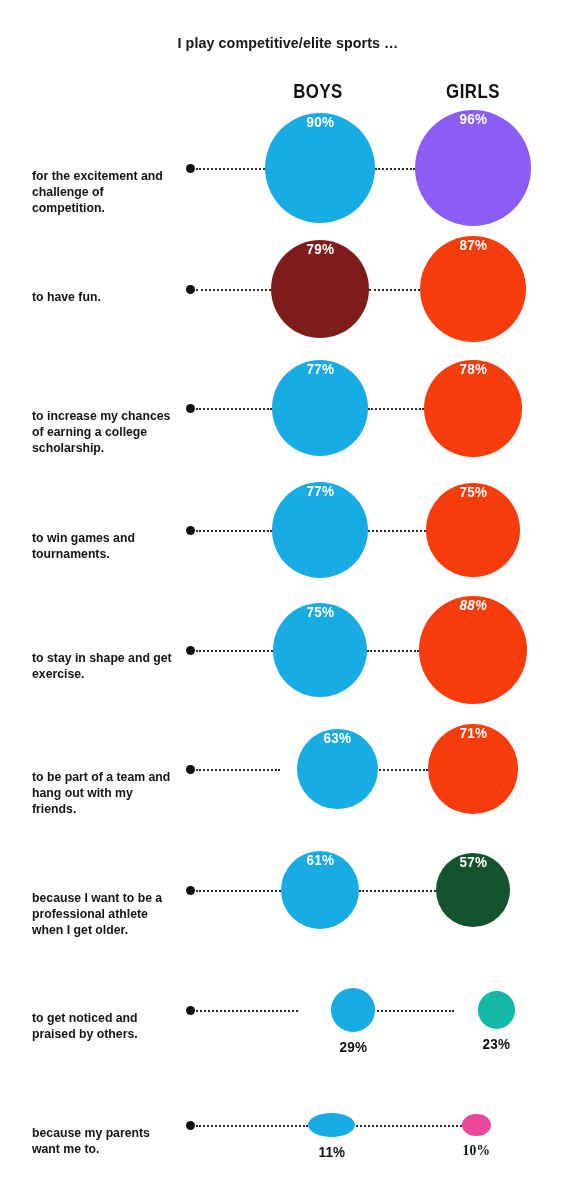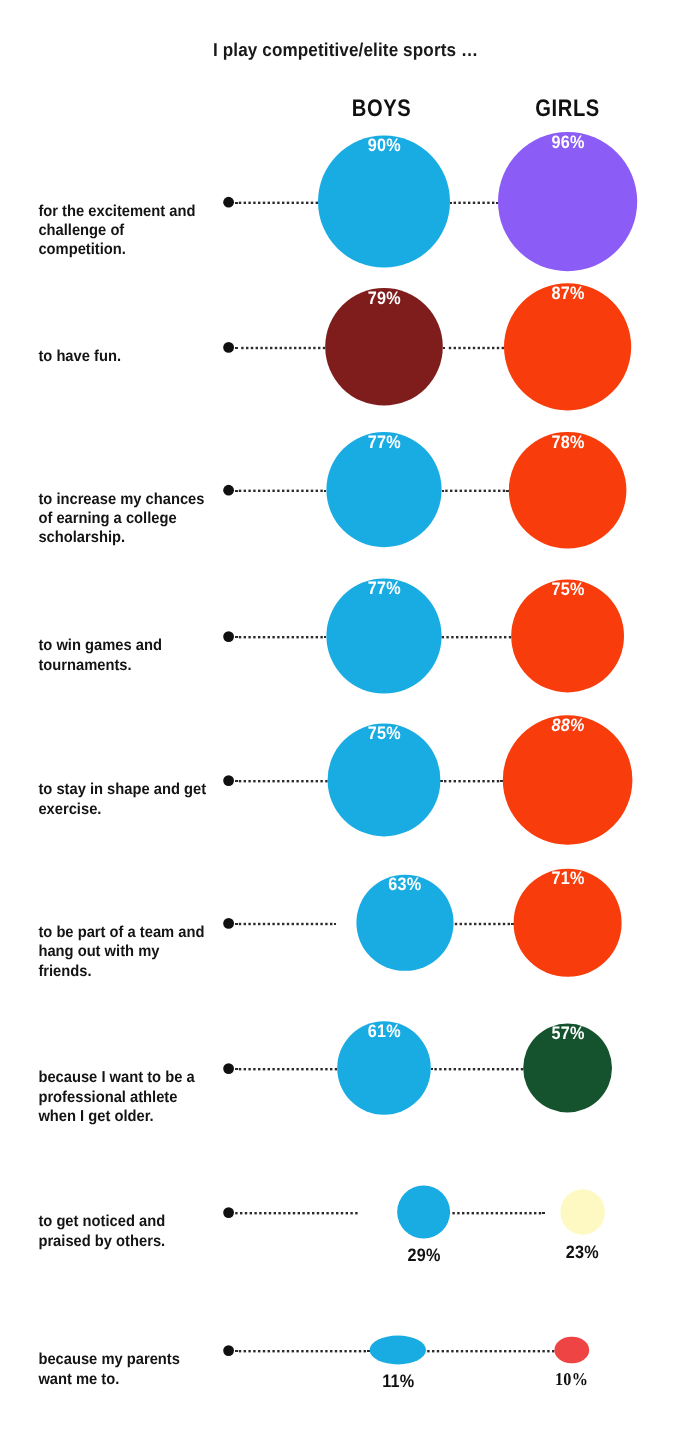--- a/index.html
+++ b/index.html
@@ -207,31 +207,31 @@
         </div>
       </div>
       <div class="row" style="top: 1010px;">
         <div class="row-label">to get noticed and praised by others.</div>
         <div class="bullet" style="top: -4px;"></div>
         <div class="dots" style="left: 196px; top: 0px; width: 102.195px;"></div>
         <div class="dots" style="left: 341.805px; top: 0px; width: 112.66px;"></div>
         <div class="bubble outside" style="width: 43.61px; height: 43.61px; left: 298.195px; top: -21.805px; background: rgb(25, 172, 227); margin-left: 33px;">
           <span class="val" style="font-size: 15px;">29%</span>
         </div>
-        <div class="bubble outside" style="width: 37.07px; height: 37.07px; left: 467px; top: -18.535px; background: #fef9c3;">
+        <div class="bubble outside" style="width: 37.07px; height: 37.07px; left: 478px; top: -18.535px; background: #14b8a6;">
           <span class="val" style="font-size: 15px;">23%</span>
         </div>
       </div>
       <div class="row" style="top: 1125px;">
         <div class="row-label">because my parents want me to.</div>
         <div class="bullet" style="top: -4px;"></div>
         <div class="dots" style="left: 196px; top: 0px; width: 112.005px;"></div>
         <div class="dots" style="left: 331.995px; top: 0px; width: 129.555px;"></div>
         <div class="bubble outside" style="width: 47px; height: 23.99px; left: 308.005px; top: -11.995px; background: rgb(25, 172, 227);">
           <span class="val" style="font-size: 15px;">11%</span>
         </div>
-        <div class="bubble outside" style="width: 29px; height: 22.9px; left: 461.55px; top: -11.45px; background: #ef4444; font-family: Liberation Serif, serif;">
+        <div class="bubble outside" style="width: 29px; height: 22.9px; left: 461.55px; top: -11.45px; background: #ec4899; font-family: Liberation Serif, serif;">
           <span class="val" style="font-size: 15px;">10%</span>
         </div>
       </div>
     </div>
 
 </div>
 
 </body></html>

